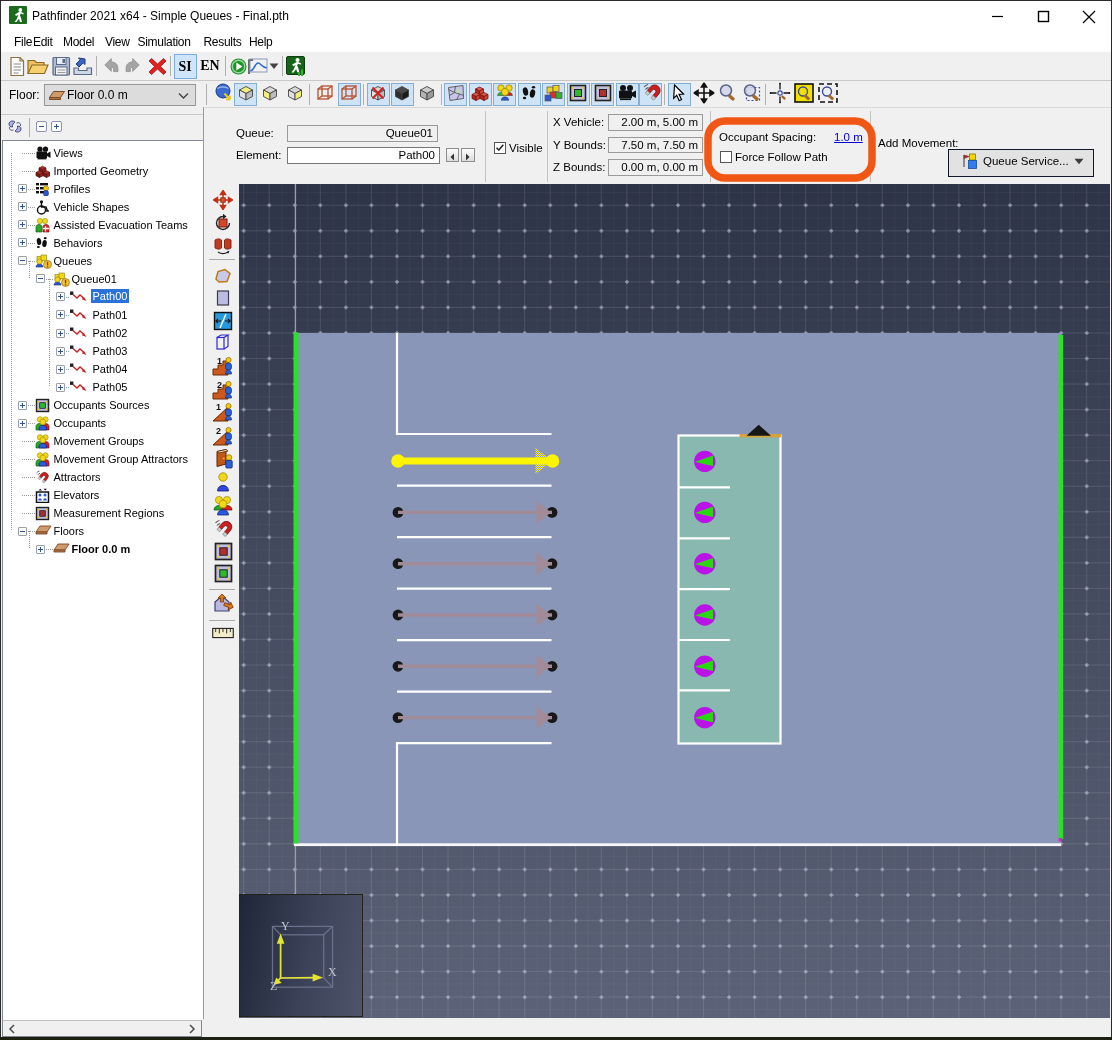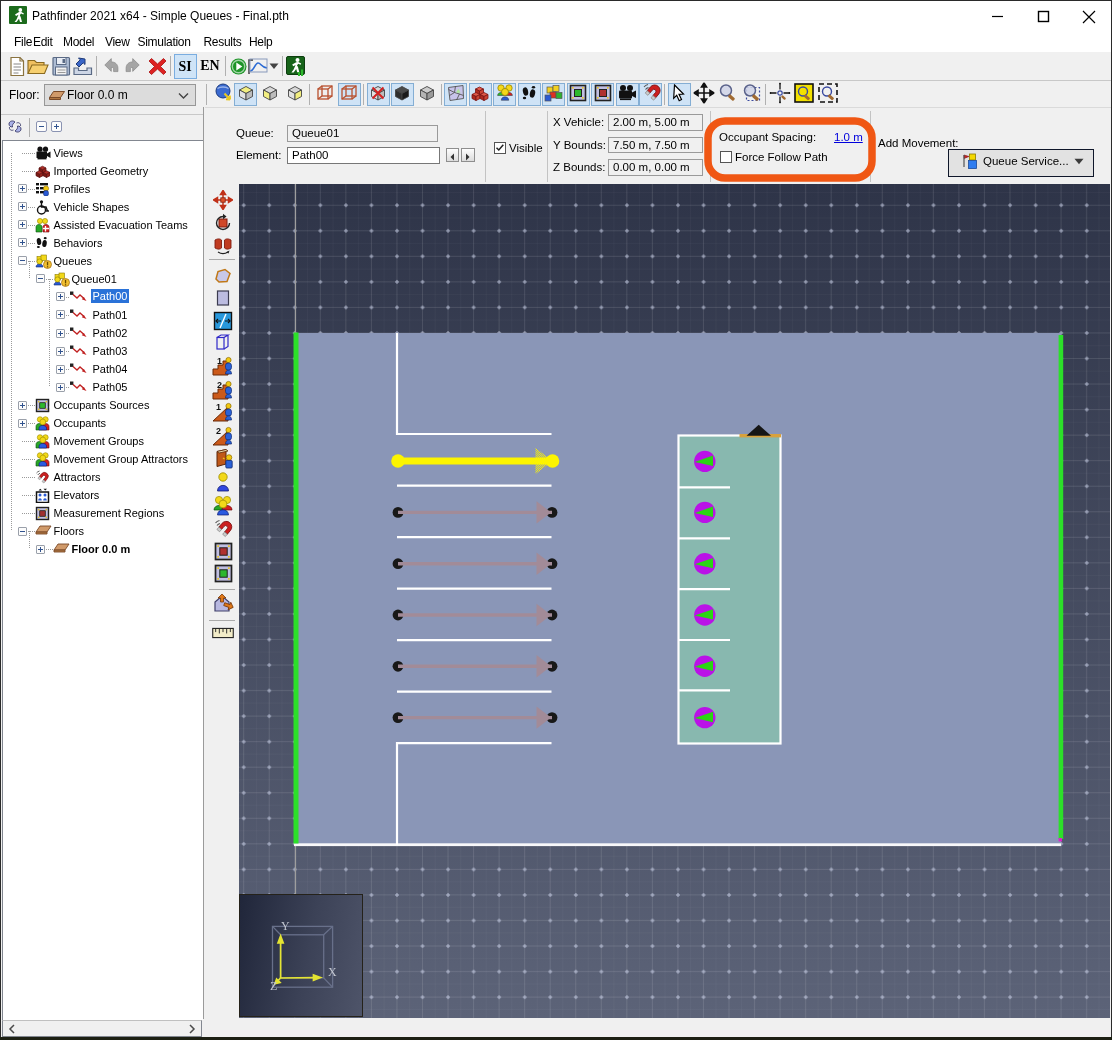--- a/index.html
+++ b/index.html
@@ -27,21 +27,21 @@
 #floorlbl { position:absolute; left:8px; top:6px; font-size:12px; }
 #floorsel { position:absolute; left:43px; top:2px; width:152px; height:22px; background:#dcdcdc; border:1px solid #979797; }
 #floorsel .txt { position:absolute; left:34px; top:3px; font-size:12px; }
 .tbtn { position:absolute; top:1px; width:23px; height:23px; }
 .tbtn.on { background:#cfe3f6; border:1px solid #84aed4; }
 .tsep2 { position:absolute; top:2px; width:1px; height:21px; background:#b0b0b0; }
 
 
 #props { position:absolute; left:205px; top:107px; width:906px; height:77px; background:#f0f0f0; border-top:1px solid #dadada; }
 #props .lbl { position:absolute; font-size:11.5px; color:#000; white-space:nowrap; }
-.tbox { position:absolute; border:1px solid #9a9a9a; background:#f0f0f0; font-size:11.5px; padding:1px 4px; white-space:nowrap; overflow:hidden; }
+.tbox { position:absolute; border:1px solid #9a9a9a; background:#f0f0f0; font-size:11.5px; padding:1px 4px; white-space:nowrap; overflow:hidden;text-align:right; }
 .tbox.edit { background:#fff; border:1px solid #777; }
 .vsep { position:absolute; top:3px; width:1px; height:71px; background:#c3c3c3; }
 .cb { position:absolute; width:12px; height:12px; background:#fff; border:1px solid #555; }
 
 
 #lpanel { position:absolute; left:1px; top:107px; width:203px; height:912px; background:#f0f0f0; border-right:1px solid #9a9a9a; }
 #minibar { position:absolute; left:0; top:7px; width:100%; height:26px; border-top:1px solid #c8c8c8; }
 #tree { position:absolute; left:1px; top:33px; width:201px; height:880px; background:#fff; border:1px solid #828790; border-bottom:none; border-right:none; overflow:hidden; }
 .trow { position:absolute; left:0; height:18px; font-size:11px; color:#000; white-space:nowrap;margin-left:11px; }
 .trow .tico { position:absolute; top:2px; }

